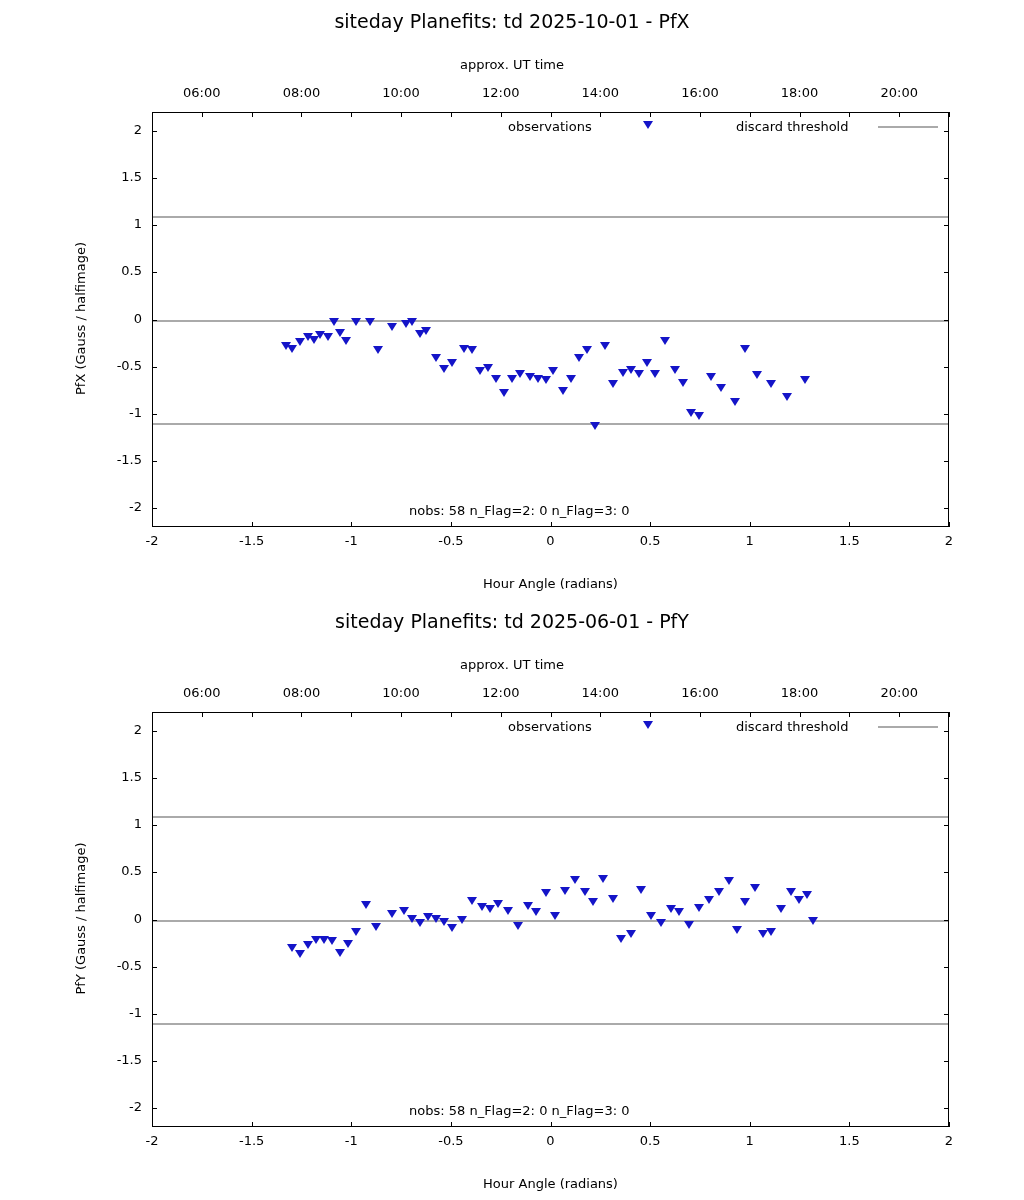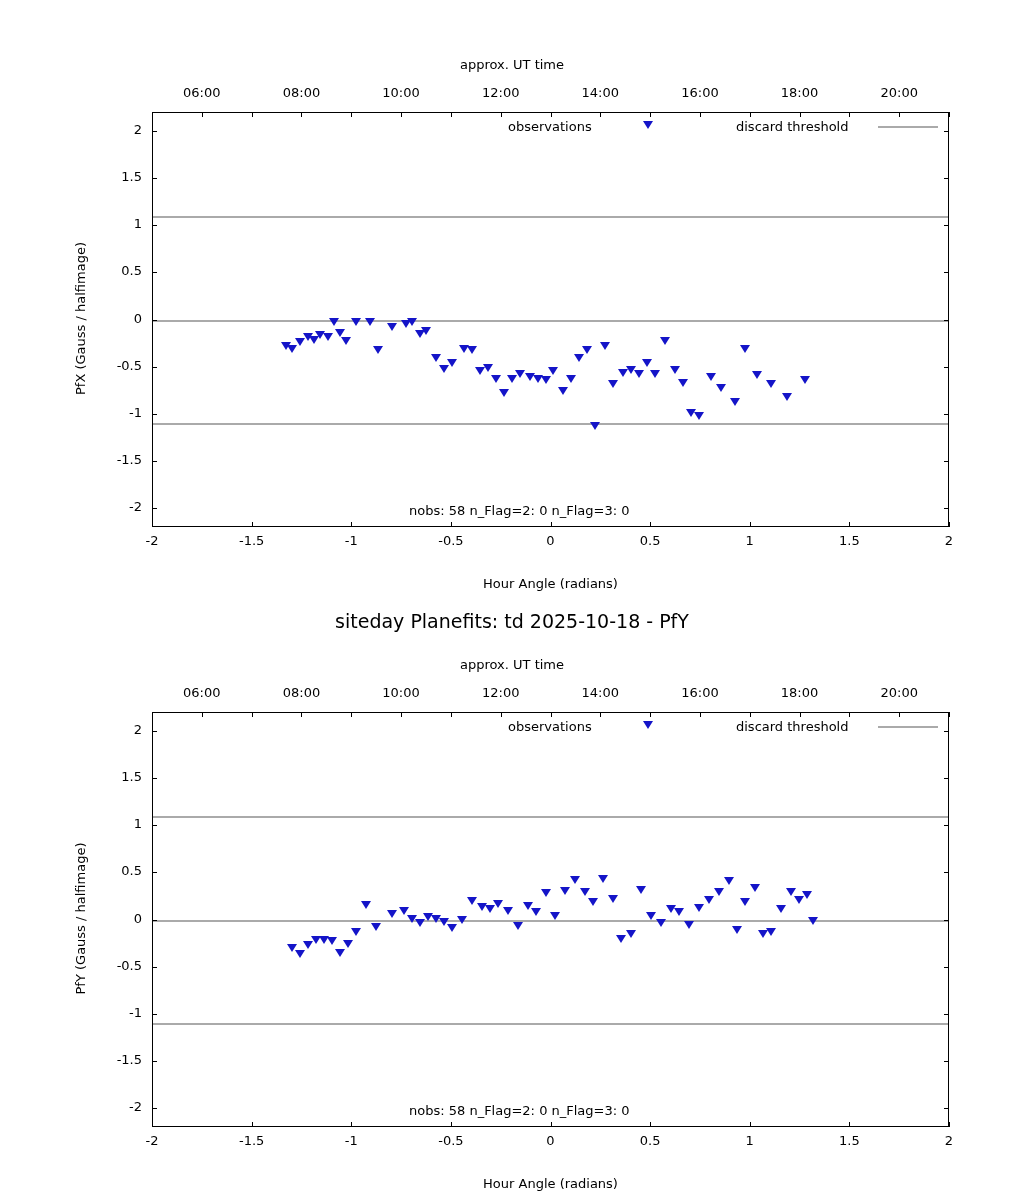--- a/index.html
+++ b/index.html
@@ -106,20 +106,21 @@
   .nobs {
     position: absolute;
     font-size: 13px;
     white-space: nowrap;
   }
 </style>
 </head>
 <body>
 
 <div class="panel" id="panel0">
+    <div class="title" style="top: 10px;">siteday Planefits:  td  2025-10-01  -  PfX</div>
     <div class="uttime-label" style="top: 57px;">approx. UT time</div>
     <div class="plotbox" style="left: 152px; top: 112px; width: 797px; height: 415px;">
       <div class="hline" style="top: 206.5px;"></div>
       <div class="hline" style="top: 102.75px;"></div>
       <div class="hline" style="top: 310.25px;"></div>
       <div class="marker" style="left: 128.497px; top: 228.966px; border-top-color: rgb(20, 20, 200);"></div>
       <div class="marker" style="left: 134.475px; top: 231.795px; border-top-color: rgb(20, 20, 200);"></div>
       <div class="marker" style="left: 142.445px; top: 225.193px; border-top-color: rgb(20, 20, 200);"></div>
       <div class="marker" style="left: 150.415px; top: 219.534px; border-top-color: rgb(20, 20, 200);"></div>
       <div class="marker" style="left: 156.393px; top: 223.307px; border-top-color: rgb(20, 20, 200);"></div>
@@ -249,21 +250,21 @@
     <div class="tickmark-h" style="left: 152px; top: 178.023px;"></div>
     <div class="tickmark-h" style="left: 944px; top: 178.023px;"></div>
     <div class="ytick" style="left: 102px; top: 169.023px;">1.5</div>
     <div class="tickmark-h" style="left: 152px; top: 130.864px;"></div>
     <div class="tickmark-h" style="left: 944px; top: 130.864px;"></div>
     <div class="ytick" style="left: 102px; top: 121.864px;">2</div>
     <div class="axis-title" style="left: 152px; width: 797px; top: 576px;">Hour Angle (radians)</div>
     <div class="ylabel" style="left: -20px; top: 311px; width: 200px; text-align: center;">PfX (Gauss / halfimage)</div>
   </div>
 <div class="panel" id="panel1">
-    <div class="title" style="top: 10px;">siteday Planefits:  td  2025-10-18  -  PfY</div>
+    <div class="title" style="top: 10px;">siteday Planefits:  td  2025-06-01  -  PfY</div>
     <div class="uttime-label" style="top: 57px;">approx. UT time</div>
     <div class="plotbox" style="left: 152px; top: 112px; width: 797px; height: 415px;">
       <div class="hline" style="top: 206.5px;"></div>
       <div class="hline" style="top: 102.75px;"></div>
       <div class="hline" style="top: 310.25px;"></div>
       <div class="marker" style="left: 134.475px; top: 230.852px; border-top-color: rgb(20, 20, 200);"></div>
       <div class="marker" style="left: 142.445px; top: 237.455px; border-top-color: rgb(20, 20, 200);"></div>
       <div class="marker" style="left: 150.415px; top: 228.023px; border-top-color: rgb(20, 20, 200);"></div>
       <div class="marker" style="left: 158.385px; top: 223.307px; border-top-color: rgb(20, 20, 200);"></div>
       <div class="marker" style="left: 166.355px; top: 223.307px; border-top-color: rgb(20, 20, 200);"></div>

